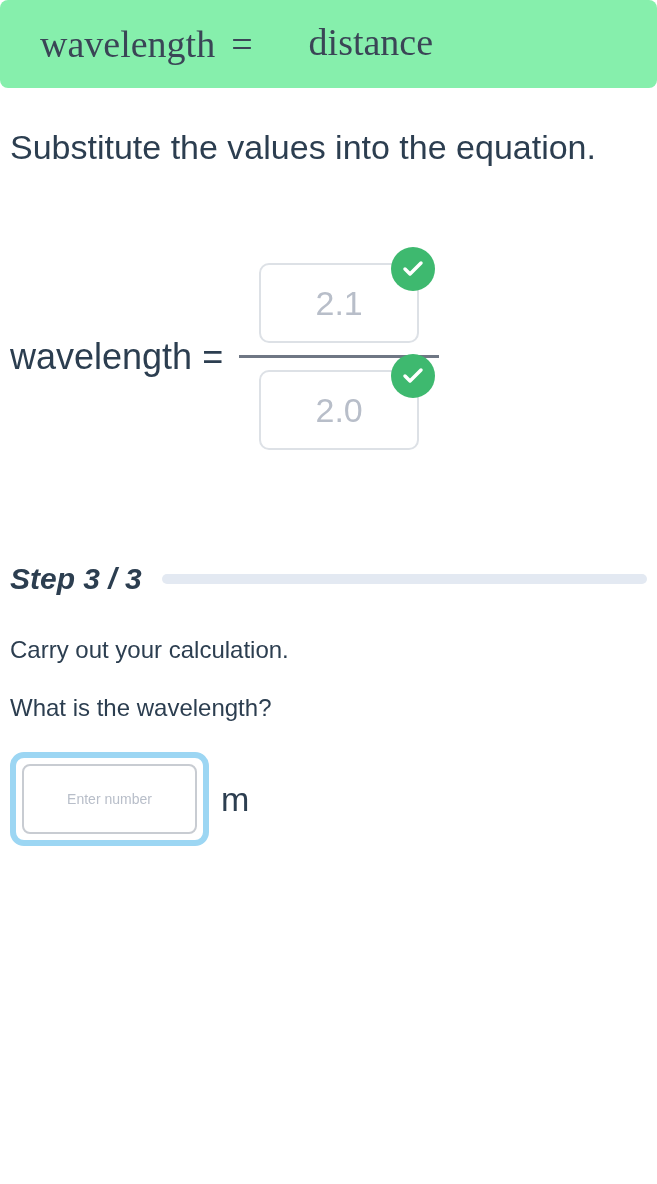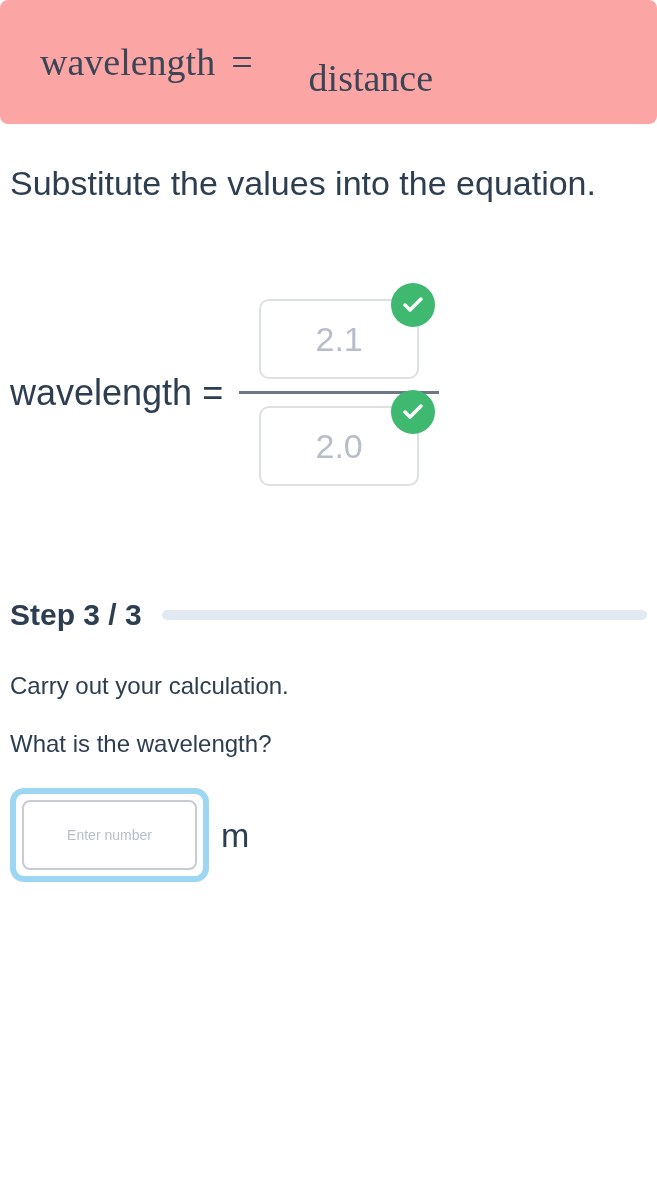--- a/index.html
+++ b/index.html
@@ -5,39 +5,38 @@
     * { box-sizing: border-box; margin: 0; padding: 0; }
     body {
       font-family: -apple-system, BlinkMacSystemFont, 'Segoe UI', sans-serif;
       width: 657px;
       height: 1184px;
       background: #ffffff;
       color: #2c3e50;
       overflow: hidden;
     }
     .formula-box {
-      background: #fca5a5;
+      background: #86efac;
       border-radius: 8px;
       padding: 20px 10px 20px 40px;
       display: flex;
       align-items: center;
       margin-bottom: 40px;
       font-family: 'Georgia', 'Times New Roman', serif;
       font-size: 38px;
       color: #3a4556;
       white-space: nowrap;
       overflow: hidden;
     }
     .formula-lhs { margin-right: 16px; }
     .formula-eq { margin-right: 16px; }
     .formula-frac {
       display: inline-flex;
       align-items: center;
       position: relative;
-      margin-top: 36px;
     }
     .formula-frac .num { padding: 0 40px 4px; }
     .formula-frac .den { padding: 4px 10px 0 10px; border-top: 2px solid #3a4556; }
     .instruction {
       font-size: 34px;
       color: #2c3e50;
       padding: 0 10px;
       margin-bottom: 84px;
       white-space: nowrap;
       overflow: hidden;
@@ -92,20 +91,21 @@
       width: 200px;
       height: 3px;
       background: #6f7784;
     }
     .step-header {
       display: flex;
       align-items: center;
       padding: 0 10px;
       margin-bottom: 40px;
       gap: 20px;
+      font-style: italic;
     }
     .step-label {
       font-size: 30px;
       font-weight: 700;
       color: #2c3e50;
       white-space: nowrap;
     }
     .progress-track {
       flex: 1;
       height: 10px;

